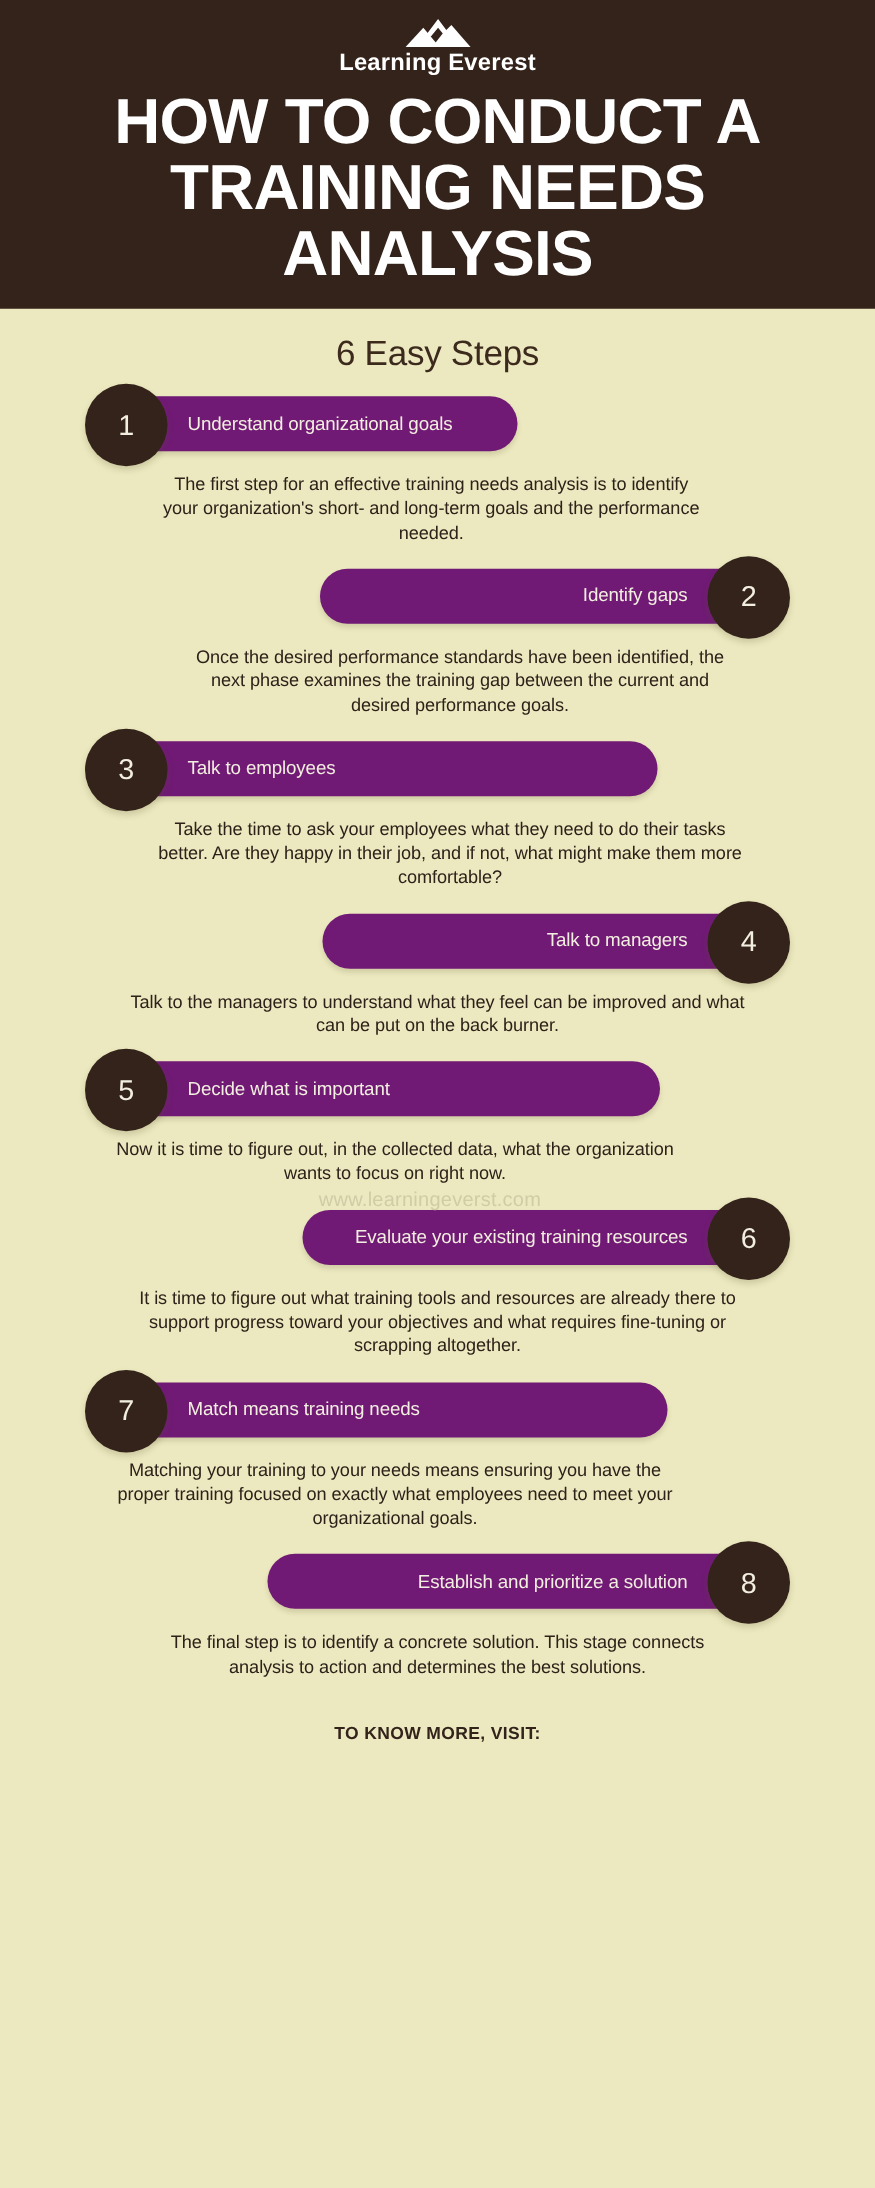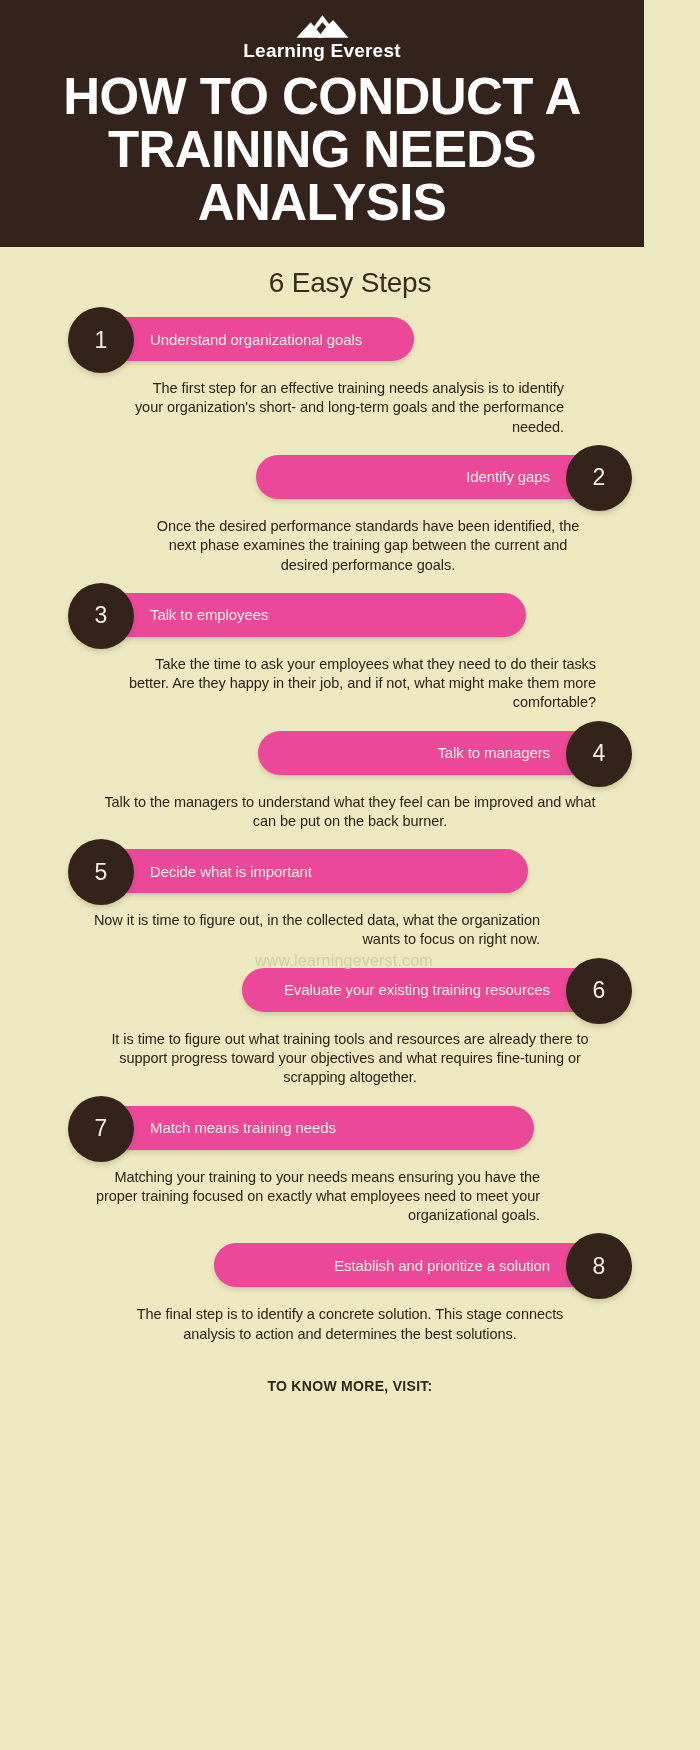--- a/index.html
+++ b/index.html
@@ -12,21 +12,21 @@
     color:#332016;
     width:700px;
     min-height:1750px;
     position:relative;
     overflow:hidden;
   }
 
   
   .header {
     background:#33231a;
-    width:644px;
+    width:700px;
     padding:14px 0 18px 0;
     text-align:center;
   }
   .logo-wrap {
     display:flex;
     flex-direction:column;
     align-items:center;
     justify-content:center;
     margin-bottom:10px;
   }
@@ -66,21 +66,21 @@
   .bar-row {
     position:relative;
     height:52px;
     margin:0 0 4px 0;
   }
 
   .pill {
     position:absolute;
     top:4px;
     height:44px;
-    background:#ec4899;
+    background:#701a75;
     border-radius:26px;
     display:flex;
     align-items:center;
     box-shadow:0 3px 4px rgba(90,80,40,0.18);
   }
   .pill-label {
     color:#f3efe0;
     font-size:15px;
     letter-spacing:-0.1px;
     white-space:nowrap;
@@ -99,21 +99,21 @@
     justify-content:center;
     font-size:23px;
     line-height:1;
     box-shadow:0 3px 5px rgba(90,80,40,0.22);
   }
 
   
   .step.left .pill  { left:86px; right:auto; justify-content:flex-start; }
   .step.left .pill-label { padding-left:64px; }
   .step.left .badge { left:68px; top:-6px; }
-  .step.left .body { text-align:right; padding-left:92px; padding-right:100px; }
+  .step.left .body { text-align:center; padding-left:92px; padding-right:100px; }
 
   
   .step.right .pill  { right:86px; left:auto; justify-content:flex-end; }
   .step.right .pill-label { padding-right:64px; }
   .step.right .badge { right:68px; top:-6px; }
   .step.right .body { text-align:center; padding-left:110px; padding-right:110px; }
 
   .body {
     font-size:14.5px;
     line-height:1.33;

